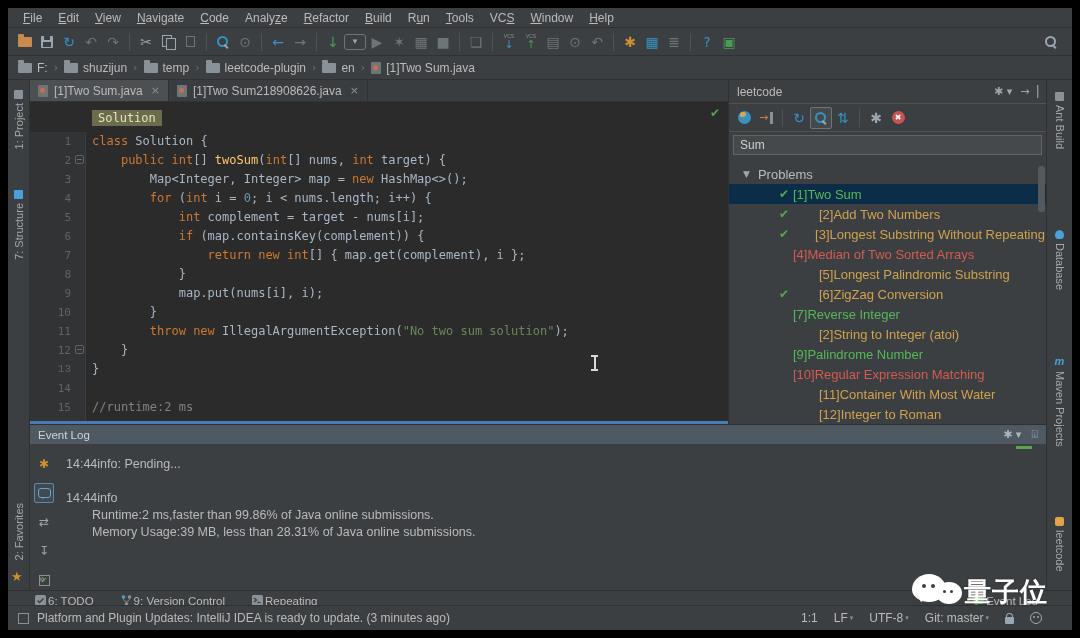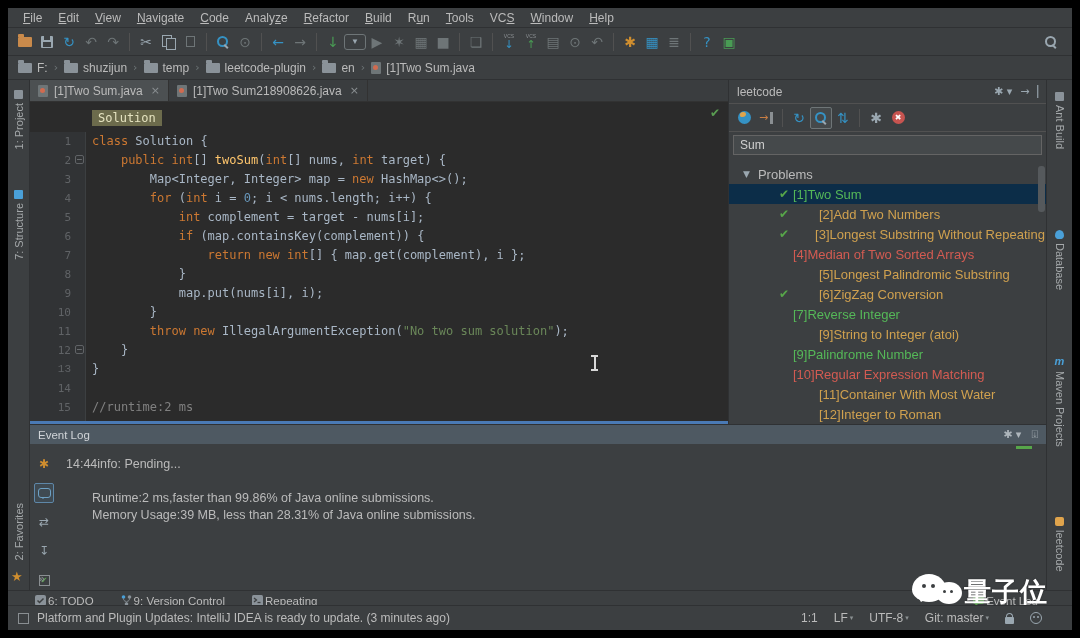--- a/index.html
+++ b/index.html
@@ -466,21 +466,21 @@
             <div class="tree-row p-row">
               <span class="p-check g">✔</span>
               <span class="d-medium">[6]ZigZag Conversion</span>
             </div>
             <div class="tree-row p-row">
               <span class="p-check g"></span>
               <span class="d-easy">[7]Reverse Integer</span>
             </div>
             <div class="tree-row p-row">
               <span class="p-check g"></span>
-              <span class="d-medium">[9]String to Integer (atoi)</span>
+              <span class="d-medium">[2]String to Integer (atoi)</span>
             </div>
             <div class="tree-row p-row">
               <span class="p-check g"></span>
               <span class="d-easy">[9]Palindrome Number</span>
             </div>
             <div class="tree-row p-row">
               <span class="p-check g"></span>
               <span class="d-hard">[10]Regular Expression Matching</span>
             </div>
             <div class="tree-row p-row">
@@ -518,20 +518,21 @@
             <span class="g" style="color:#9aa7b0;">↧</span>
           </span>
         <span class="el-sico">
             <span class="ic-checkbox">✔</span>
           </span>
         <span class="el-chev g">»</span>
       </div>
       <div class="el-content">
           <div class="el-line">14:44info: Pending...</div>
           <div class="el-line"></div>
+          <div class="el-line">14:44info</div>
           <div class="el-line ind">Runtime:2 ms,faster than 99.86% of Java online submissions.</div>
           <div class="el-line ind">Memory Usage:39 MB, less than 28.31% of Java online submissions.</div>
         </div>
     </div>
 
     <div class="toolwinbar">
       <span class="twb-item">
         <svg width="13" height="13" viewBox="0 0 13 13">
             <rect x="1" y="1" width="11" height="11" rx="2" fill="#8a9299"></rect>
             <path d="M3.5 6.5l2 2 4-4" stroke="#3c3f41" stroke-width="1.5" fill="none"></path>

